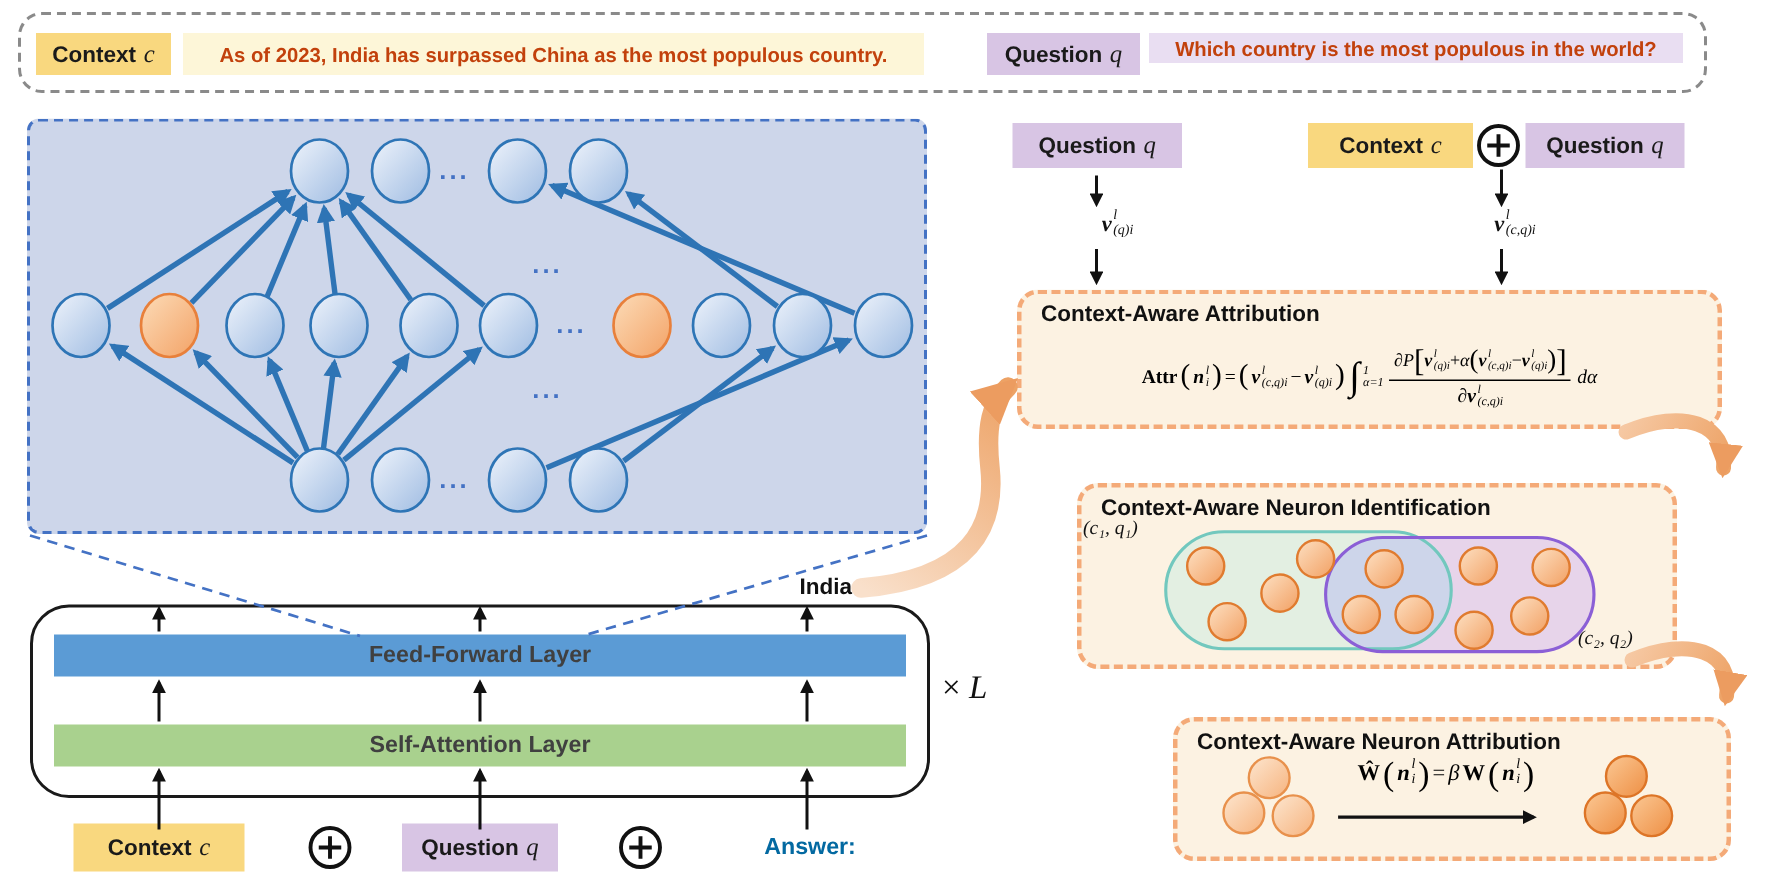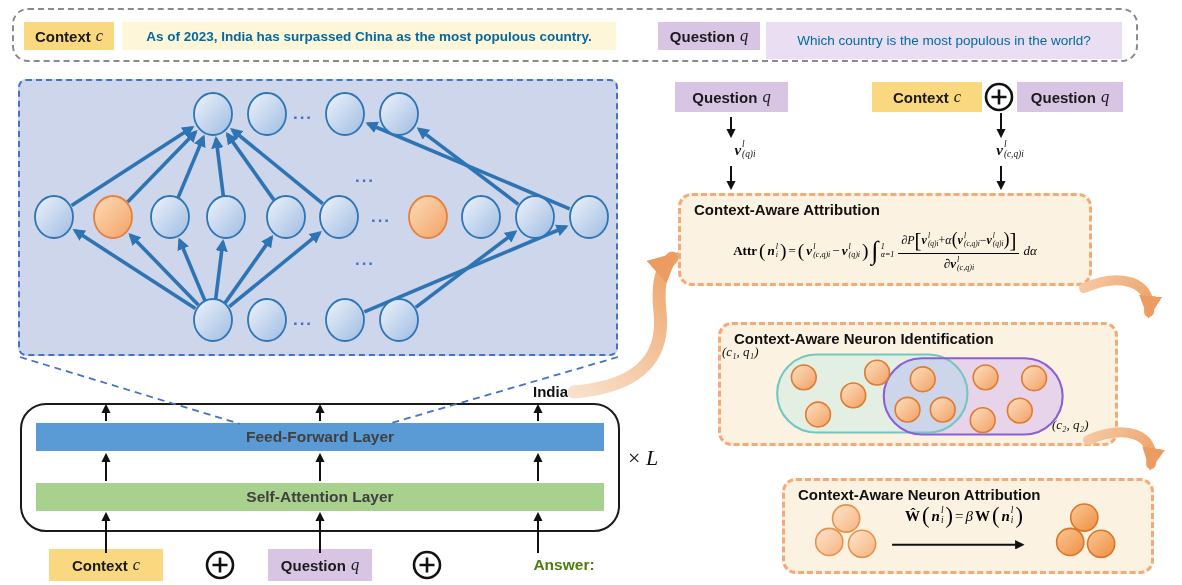--- a/index.html
+++ b/index.html
@@ -6,54 +6,54 @@
   body{width:1182px;height:585px;position:relative;background:#fff;
        font-family:"Liberation Sans",sans-serif;overflow:hidden}
   .abs{position:absolute}
   
   .banner{left:12px;top:8px;width:1126px;height:54px;border:2.5px dashed #8a8a8a;border-radius:16px;box-sizing:border-box}
   .tag{display:flex;align-items:center;justify-content:center;gap:5px;font-weight:bold;font-size:15px;color:#1a1a1a}
   .mvar{font-family:"Liberation Serif",serif;font-style:italic;font-weight:normal;font-size:1.1em}
   .ctx-label{left:24px;top:22px;width:90px;height:28px;background:var(--yellow_label,#f9d87f)}
   .ctx-text{left:122px;top:22px;width:494px;height:28px;background:var(--yellow_light,#fdf6d8);font-size:13.5px;font-weight:bold}
   .q-label{left:658px;top:22px;width:102px;height:28px;background:var(--purple_label,#d8c5e4)}
-  .q-text{left:766px;top:22px;width:356px;height:37px;background:var(--purple_light,#e9def2);font-size:13.5px;font-weight:normal}
-  .txt{display:flex;align-items:center;justify-content:center;color:#0369a1}
+  .q-text{left:766px;top:22px;width:356px;height:20px;background:var(--purple_light,#e9def2);font-size:13.5px;font-weight:bold}
+  .txt{display:flex;align-items:center;justify-content:center;color:#c2410c}
   
   .panel{left:18px;top:79px;width:600px;height:277px;background:var(--panel_bg,#cdd6ea);
          border:2.5px dashed var(--panel_border,#4472c4);border-radius:8px;box-sizing:border-box}
   #network-svg{position:absolute;left:-2px;top:-2px;width:600px;height:277px}
   .dots{fill:#4472c4;font-weight:bold;font-size:17px;letter-spacing:2px;text-anchor:middle;font-family:"Liberation Sans",sans-serif}
   
   .tbox{left:20px;top:403px;width:600px;height:129px;border:2.3px solid #1a1a1a;border-radius:26px;box-sizing:border-box;background:#fff}
   .bar{position:absolute;left:36px;width:568px;height:28px;display:flex;align-items:center;justify-content:center;
        color:#404040;font-weight:bold;font-size:15.5px}
   .ff{top:423px;background:var(--bar_blue,#5b9bd5)}
   .sa{top:483px;background:var(--bar_green,#a9d18e)}
   .india{left:508px;top:383px;width:60px;text-align:right;font-weight:bold;font-size:15px;color:#111}
   .timesL{left:628px;top:445px;font-size:22px;font-family:"Liberation Serif",serif;color:#111}
   .timesL i{font-style:italic}
   .inbox{top:549px;height:32px}
   .ctx-in{left:49px;width:114px;background:var(--yellow_label,#f9d87f)}
   .q-in{left:268px;width:104px;background:var(--purple_label,#d8c5e4)}
-  .answer{left:519px;top:556px;width:90px;text-align:center;font-weight:bold;font-size:15.5px;color:#4d7c0f}
+  .answer{left:495px;top:556px;width:90px;text-align:center;font-weight:bold;font-size:15.5px;color:#0369a1}
   
   .rc{top:82px;height:30px}
   .q1{left:675px;width:113px;background:var(--purple_label,#d8c5e4)}
   .cx2{left:872px;width:110px;background:var(--yellow_label,#f9d87f)}
   .q2{left:1017px;width:106px;background:var(--purple_label,#d8c5e4)}
   .vlabel{width:90px;height:26px;display:flex;align-items:center;justify-content:center;
           font-family:"Liberation Serif",serif;font-size:15px;color:#111}
   .vl-q{left:700px;top:137px}.vl-cq{left:965px;top:137px}
   .vb,.nb{font-family:"Liberation Serif",serif;font-style:italic;font-weight:bold}
   .ss{display:inline-flex;flex-direction:column;align-items:flex-start;font-size:0.62em;line-height:1.05;
       font-style:italic;font-family:"Liberation Serif",serif;vertical-align:-0.5em;margin-left:1px}
   
   .pbox{background:var(--peach_bg,#fcf2e2);border:3.3px dashed var(--peach_border,#f4aa78);border-radius:14px;box-sizing:border-box}
-  .attr-box{left:678px;top:193px;width:414px;height:93px}
+  .attr-box{left:678px;top:193px;width:470px;height:93px}
   .id-box{left:718px;top:322px;width:400px;height:124px}
   .rw-box{left:782px;top:478px;width:372px;height:96px}
   .pbox-title{position:absolute;left:13px;top:5px;font-weight:bold;font-size:15px;color:#111;white-space:nowrap}
   #venn-svg,#cluster-svg{position:absolute;left:0;top:0;width:100%;height:100%}
   .set-label{font-family:"Liberation Serif",serif;font-style:italic;font-size:13px;color:#111}
   .set1{left:722px;top:344px}.set2{left:1052px;top:417px}
   
   .formula{position:absolute;left:6px;right:6px;top:25px;bottom:2px;display:flex;align-items:center;justify-content:center;
            font-family:"Liberation Serif",serif;font-size:13px;white-space:nowrap;color:#000}
   .formula>*{margin:12px 1px}

